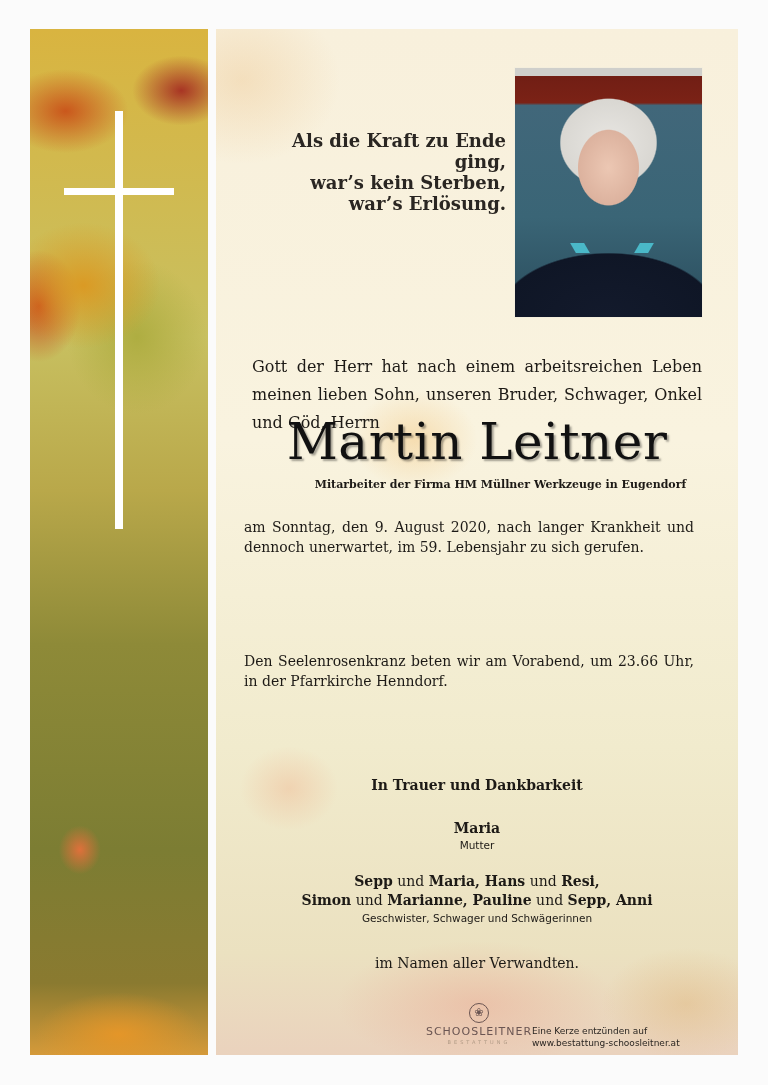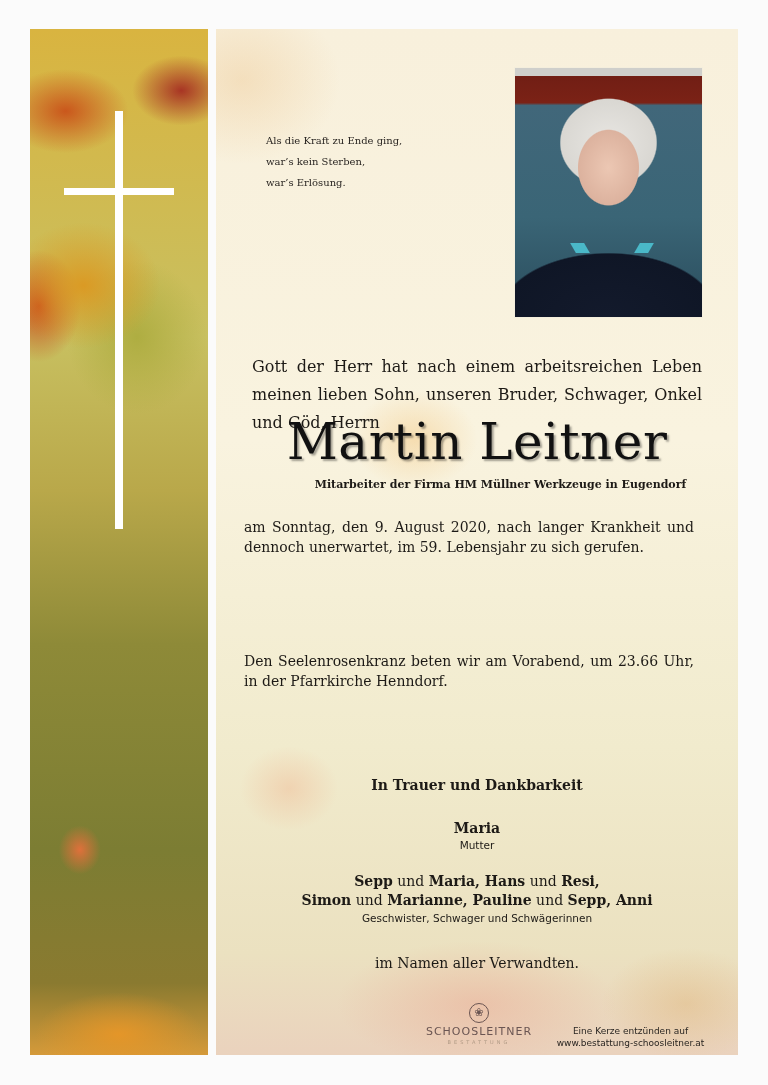--- a/index.html
+++ b/index.html
@@ -25,22 +25,22 @@
     position: absolute; left: 216px; top: 29px; width: 522px; height: 1026px; overflow: hidden;
     background:
       radial-gradient(ellipse 140px 120px at 5% 5%, rgba(235,190,130,0.35), transparent 70%),
       radial-gradient(ellipse 90px 70px at 38% 40%, rgba(240,180,90,0.35), transparent 70%),
       radial-gradient(ellipse 70px 60px at 14% 74%, rgba(240,160,120,0.30), transparent 70%),
       radial-gradient(ellipse 200px 90px at 50% 95%, rgba(235,150,130,0.35), transparent 70%),
       radial-gradient(ellipse 120px 80px at 90% 95%, rgba(220,170,100,0.35), transparent 70%),
       linear-gradient(180deg, #f8f0dc 0%, #f9f3df 40%, #f1ebcd 70%, #ebe1c0 90%, #ead2bd 100%);
   }
   .quote {
-    position: absolute; left: 50px; top: 101px; width: 240px; text-align: left;
-    font-family: "DejaVu Serif", serif; font-size: 10px; line-height: 21px; color: #2a2622;
+    position: absolute; left: 50px; top: 101px; width: 240px; text-align: right;
+    font-family: "DejaVu Serif", serif; font-size: 18px; line-height: 21px; color: #2a2622; font-weight: bold;
   }
   .photo {
     position: absolute; left: 298px; top: 38px; width: 187px; height: 249px;
     border: 1px solid #f4eedc;
     background:
       radial-gradient(ellipse 50px 62px at 50% 40%, #ecc7b3 0%, #dcb29e 60%, transparent 62%),
       radial-gradient(ellipse 68px 62px at 50% 30%, #e8e6e2 0%, #d9d7d2 70%, transparent 72%),
       radial-gradient(ellipse 120px 70px at 50% 100%, #131a2c 0%, #0f1626 90%, transparent 92%),
       linear-gradient(180deg, #6e1d14 0%, #7b2216 14%, #41677a 15%, #3a6576 60%, #2a4c5c 100%);
     overflow: hidden;
@@ -71,21 +71,21 @@
     position: absolute; left: 208px; top: 972px; width: 110px; text-align: center; color: #6a5552;
     font-family: "DejaVu Sans", sans-serif;
   }
   .logo .rose {
     display: inline-block; width: 18px; height: 18px; border: 1.3px solid #6a5552; border-radius: 50%;
     font-size: 11px; line-height: 18px;
   }
   .logo .brand { font-size: 11px; letter-spacing: 1px; margin-top: 2px; }
   .logo .brand-sub { font-size: 5px; letter-spacing: 3px; color: #b09a85; margin-top: 1px; }
   .candle {
-    position: absolute; left: 316px; top: 996px; width: 197px; text-align: center;
+    position: absolute; left: 316px; top: 996px; width: 197px; text-align: left;
     font-family: "DejaVu Sans", sans-serif; font-size: 9px; line-height: 12px; color: #2a2622;
   }
 </style>
 </head>
 <body>
 
 <div class="left-panel">
   <div class="cross-v"></div>
   <div class="cross-h"></div>
 </div>

